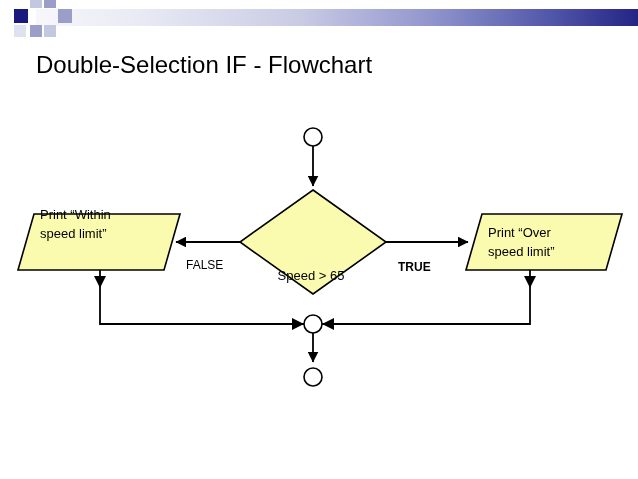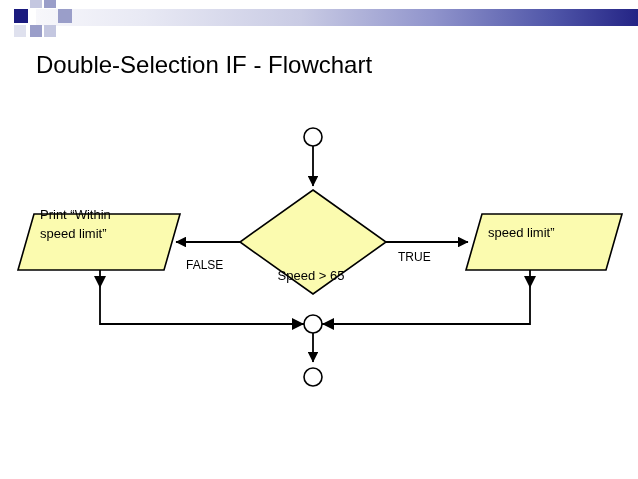--- a/index.html
+++ b/index.html
@@ -92,21 +92,22 @@
     top: 233px;
     width: 120px;
     margin-top: 33px;
   }
   .label-false {
     left: 186px;
     top: 257px;
   }
   .label-true {
     left: 398px;
-    top: 249px;
+    top: 259px;
+    font-weight: bold;
   }
 </style>
 </head>
 <body>
 
 <div id="slide-decoration">
   <div class="gradient-bar"></div>
   <div class="deco-sq sq-dark" style="left:14px; top:9px;  width:14px; height:14px;"></div>
   <div class="deco-sq sq-mid" style="left:30px; top:25px; width:12px; height:12px;"></div>
   <div class="deco-sq sq-light" style="left:30px; top:0px;  width:12px; height:8px;"></div>
@@ -153,19 +154,20 @@
 
   <circle cx="313" cy="377" r="9" fill="#ffffff" stroke="#000000" stroke-width="1.6"></circle>
 </svg>
 
 <div class="shape-label label-left-print">
   <div>Print “Within</div>
   <div>speed limit”</div>
 </div>
 
 <div class="shape-label label-right-print">
+  <div>Print “Over</div>
   <div>speed limit”</div>
 </div>
 
 <div class="shape-label label-decision">Speed &gt; 65</div>
 
 <div class="branch-label label-false">FALSE</div>
 <div class="branch-label label-true">TRUE</div>
 
 </body></html>

